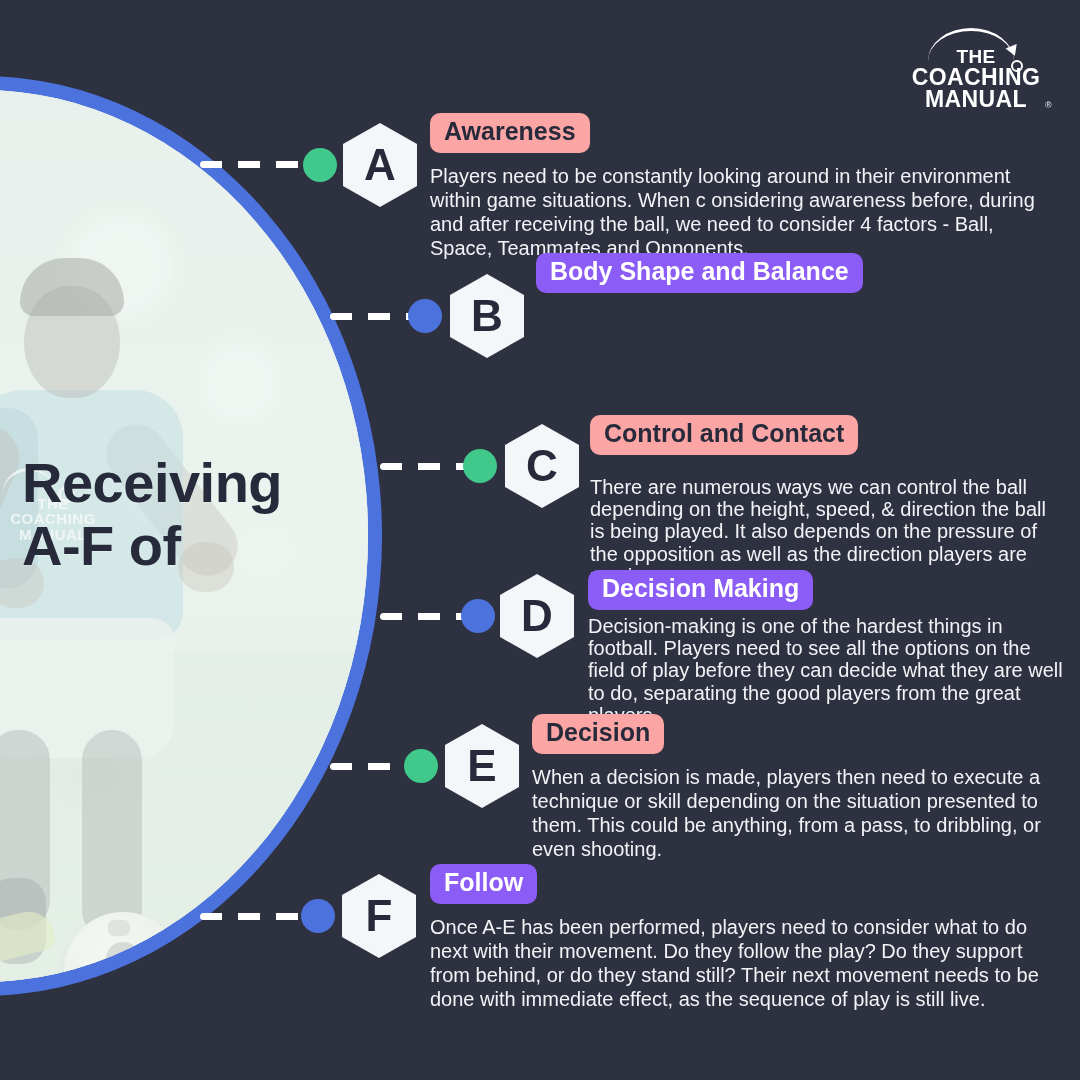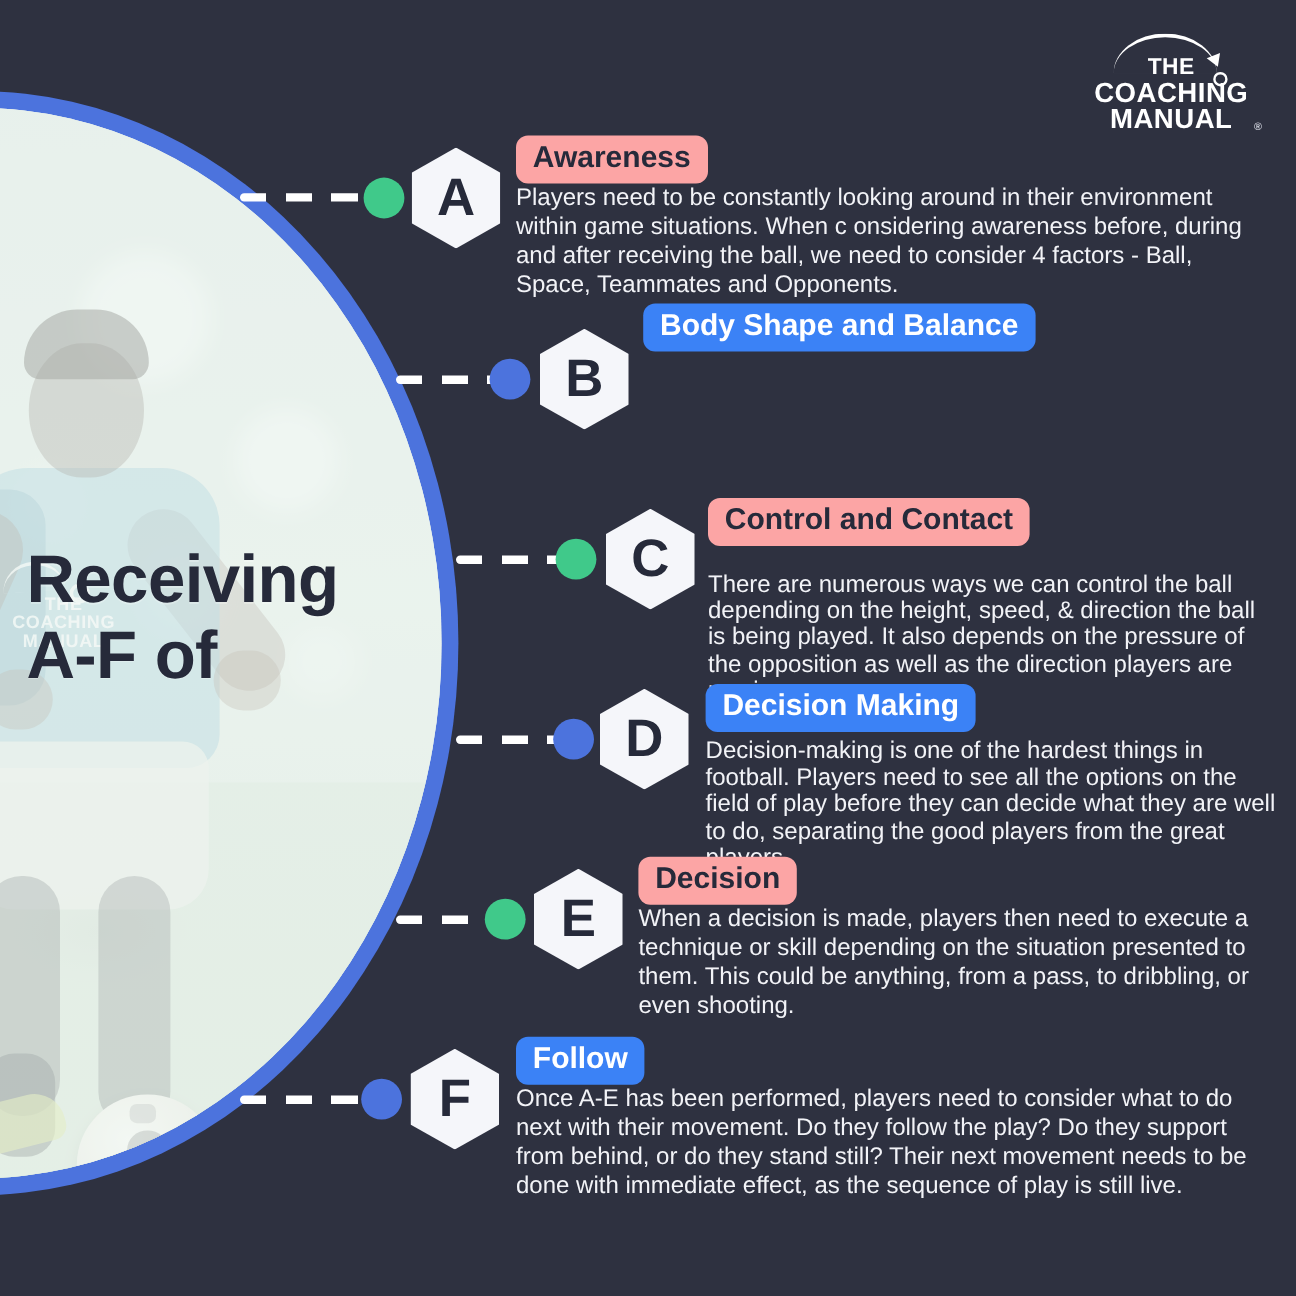--- a/index.html
+++ b/index.html
@@ -100,23 +100,23 @@
     position:absolute;width:74px;height:84px;background:#F5F6FA;
     clip-path:polygon(50% 0%,100% 25%,100% 75%,50% 100%,0% 75%,0% 25%);
     display:flex;align-items:center;justify-content:center;
     color:#262A3A;font-weight:800;font-size:44px;
   }
   .pill{
     display:inline-block;padding:5px 14px 7px;border-radius:10px;
     font-weight:800;font-size:25px;line-height:1.1;white-space:nowrap;
   }
   .pill.green{background:#fca5a5;color:#262A3A;}
-  .pill.blue{background:#3b82f6;color:#FFFFFF;}
+  .pill.blue{background:#8b5cf6;color:#FFFFFF;}
   .body-text{
-    color:#F2F3F7;font-size:20px;line-height:1.20;margin-top:0;font-weight:400;
+    color:#F2F3F7;font-size:20px;line-height:1.20;margin-top:11px;font-weight:400;
   }
   .block{position:absolute;}
 </style>
 </head>
 <body>
 
 <div class="canvas">
 
   <div class="photo-panel">
     <div class="photo-inner">

